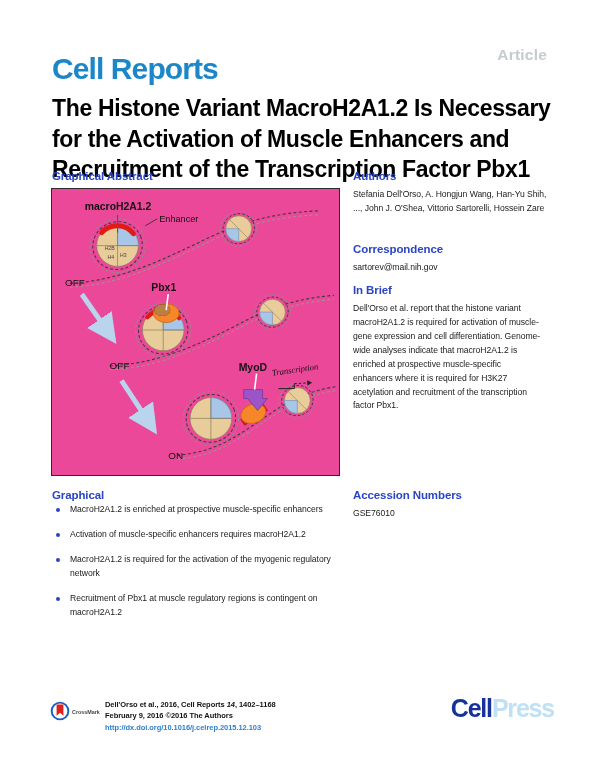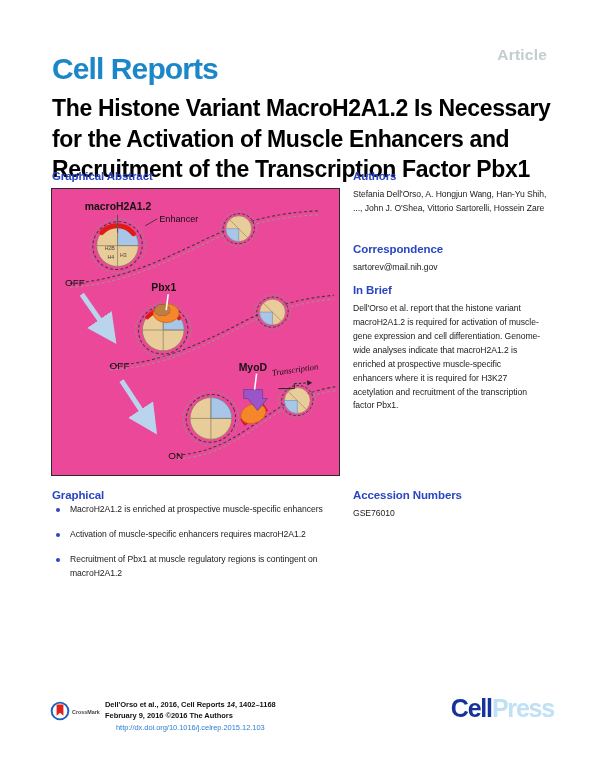--- a/index.html
+++ b/index.html
@@ -135,23 +135,22 @@
     font-size: 7.5px;
     font-weight: bold;
     line-height: 1.52;
     color: #111;
     letter-spacing: -0.05px;
   }
   .footer-cite .vol { font-style: italic; }
   .footer-doi {
     display: block;
     color: #2f7fd0;
-    font-weight: normal;
+    font-weight: bold;
     text-decoration: none;
-    text-align: center;
   }
   .cellpress {
     position: absolute;
     right: 46px;
     top: 696px;
     font-size: 25px;
     font-weight: bold;
     letter-spacing: -1.2px;
     line-height: 1;
   }
@@ -175,20 +174,21 @@
   <div class="sec-head h-acc">Accession Numbers</div>
 
   <div class="rc-text authors-body">Stefania Dell'Orso, A. Hongjun Wang, Han-Yu Shih, ..., John J. O'Shea, Vittorio Sartorelli, Hossein Zare</div>
   <div class="rc-text corr-body">sartorev@mail.nih.gov</div>
   <div class="rc-text brief-body">Dell'Orso et al. report that the histone variant macroH2A1.2 is required for activation of muscle-gene expression and cell differentiation. Genome-wide analyses indicate that macroH2A1.2 is enriched at prospective muscle-specific enhancers where it is required for H3K27 acetylation and recruitment of the transcription factor Pbx1.</div>
   <div class="rc-text acc-body">GSE76010</div>
 
   <div class="highlights">
     <div class="hl-item">MacroH2A1.2 is enriched at prospective muscle-specific enhancers</div>
     <div class="hl-item">Activation of muscle-specific enhancers requires macroH2A1.2</div>
+    <div class="hl-item">MacroH2A1.2 is required for the activation of the myogenic regulatory network</div>
     <div class="hl-item">Recruitment of Pbx1 at muscle regulatory regions is contingent on macroH2A1.2</div>
   </div>
 
   <div class="ga-box">
     <svg viewBox="0 0 289 288" xmlns="http://www.w3.org/2000/svg">
       <defs>
         <g id="nuc">
           <circle cx="0" cy="0" r="21" fill="#e8cd9b" stroke="#8a7a55" stroke-width="0.7"></circle>
           <path d="M0,0 L0,-21 A21,21 0 0,1 21,0 Z" fill="#a8c6e8" stroke="#6d8bb5" stroke-width="0.7"></path>
           <line x1="-21" y1="0" x2="21" y2="0" stroke="#8a7a55" stroke-width="0.7"></line>

